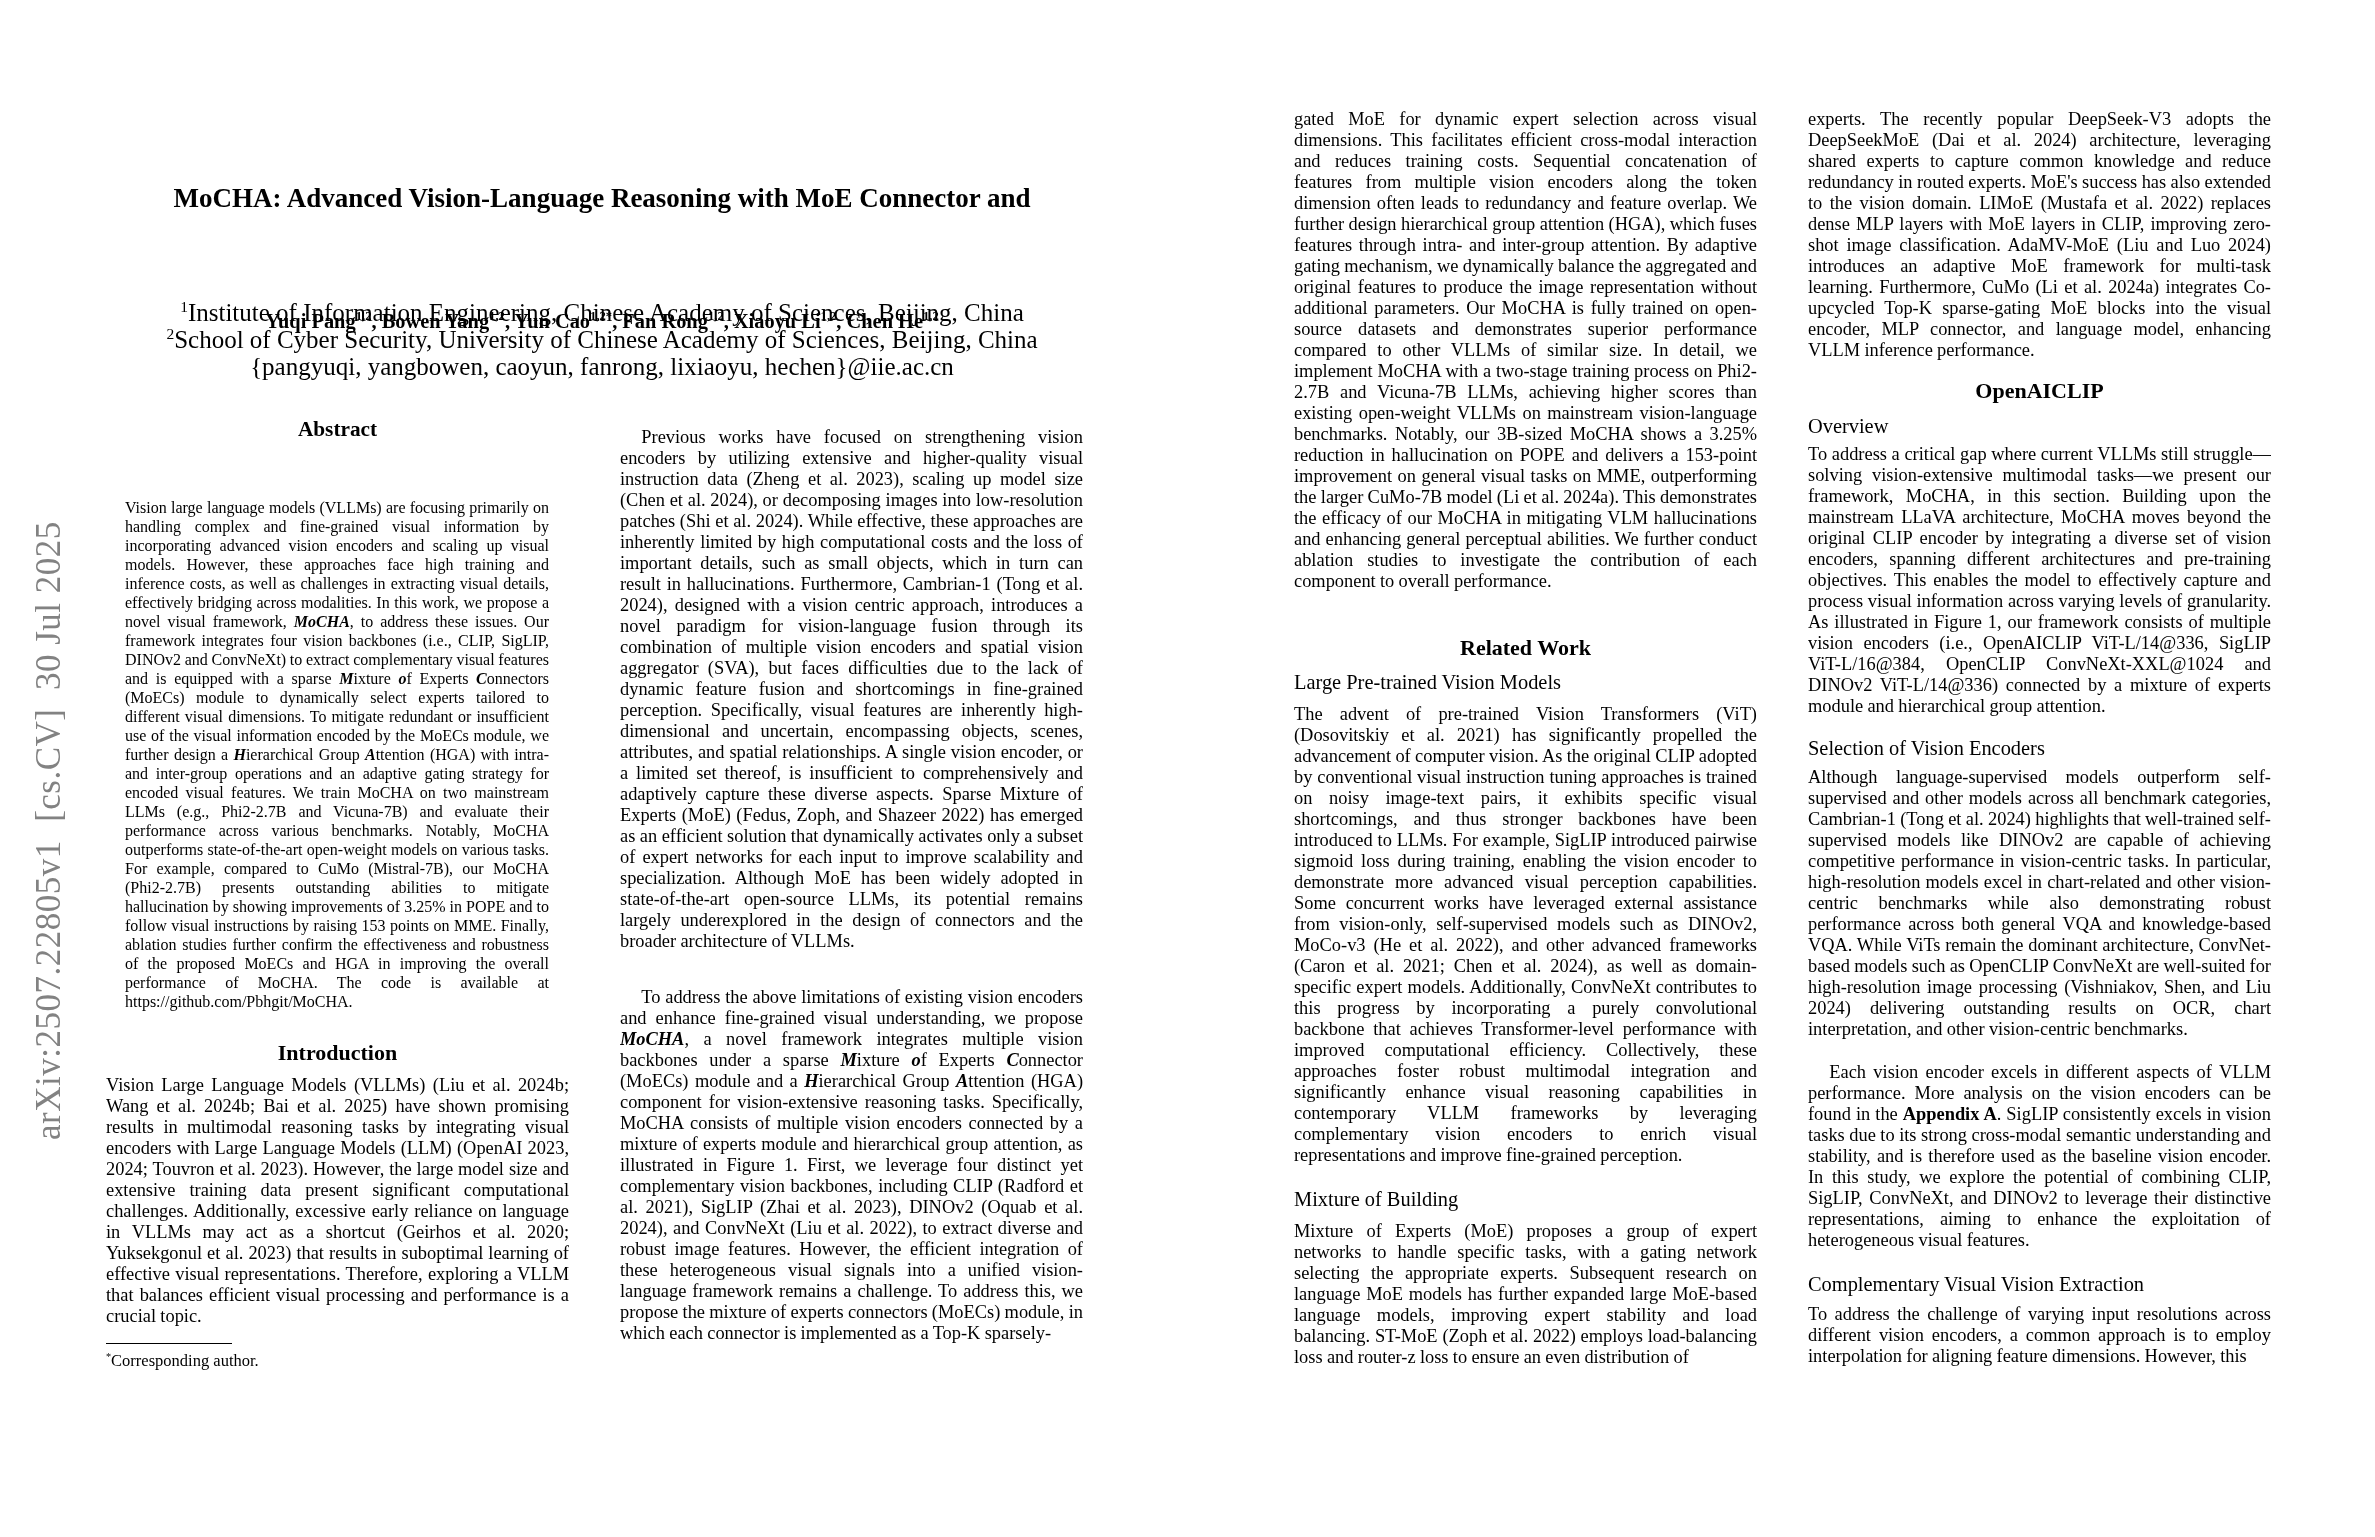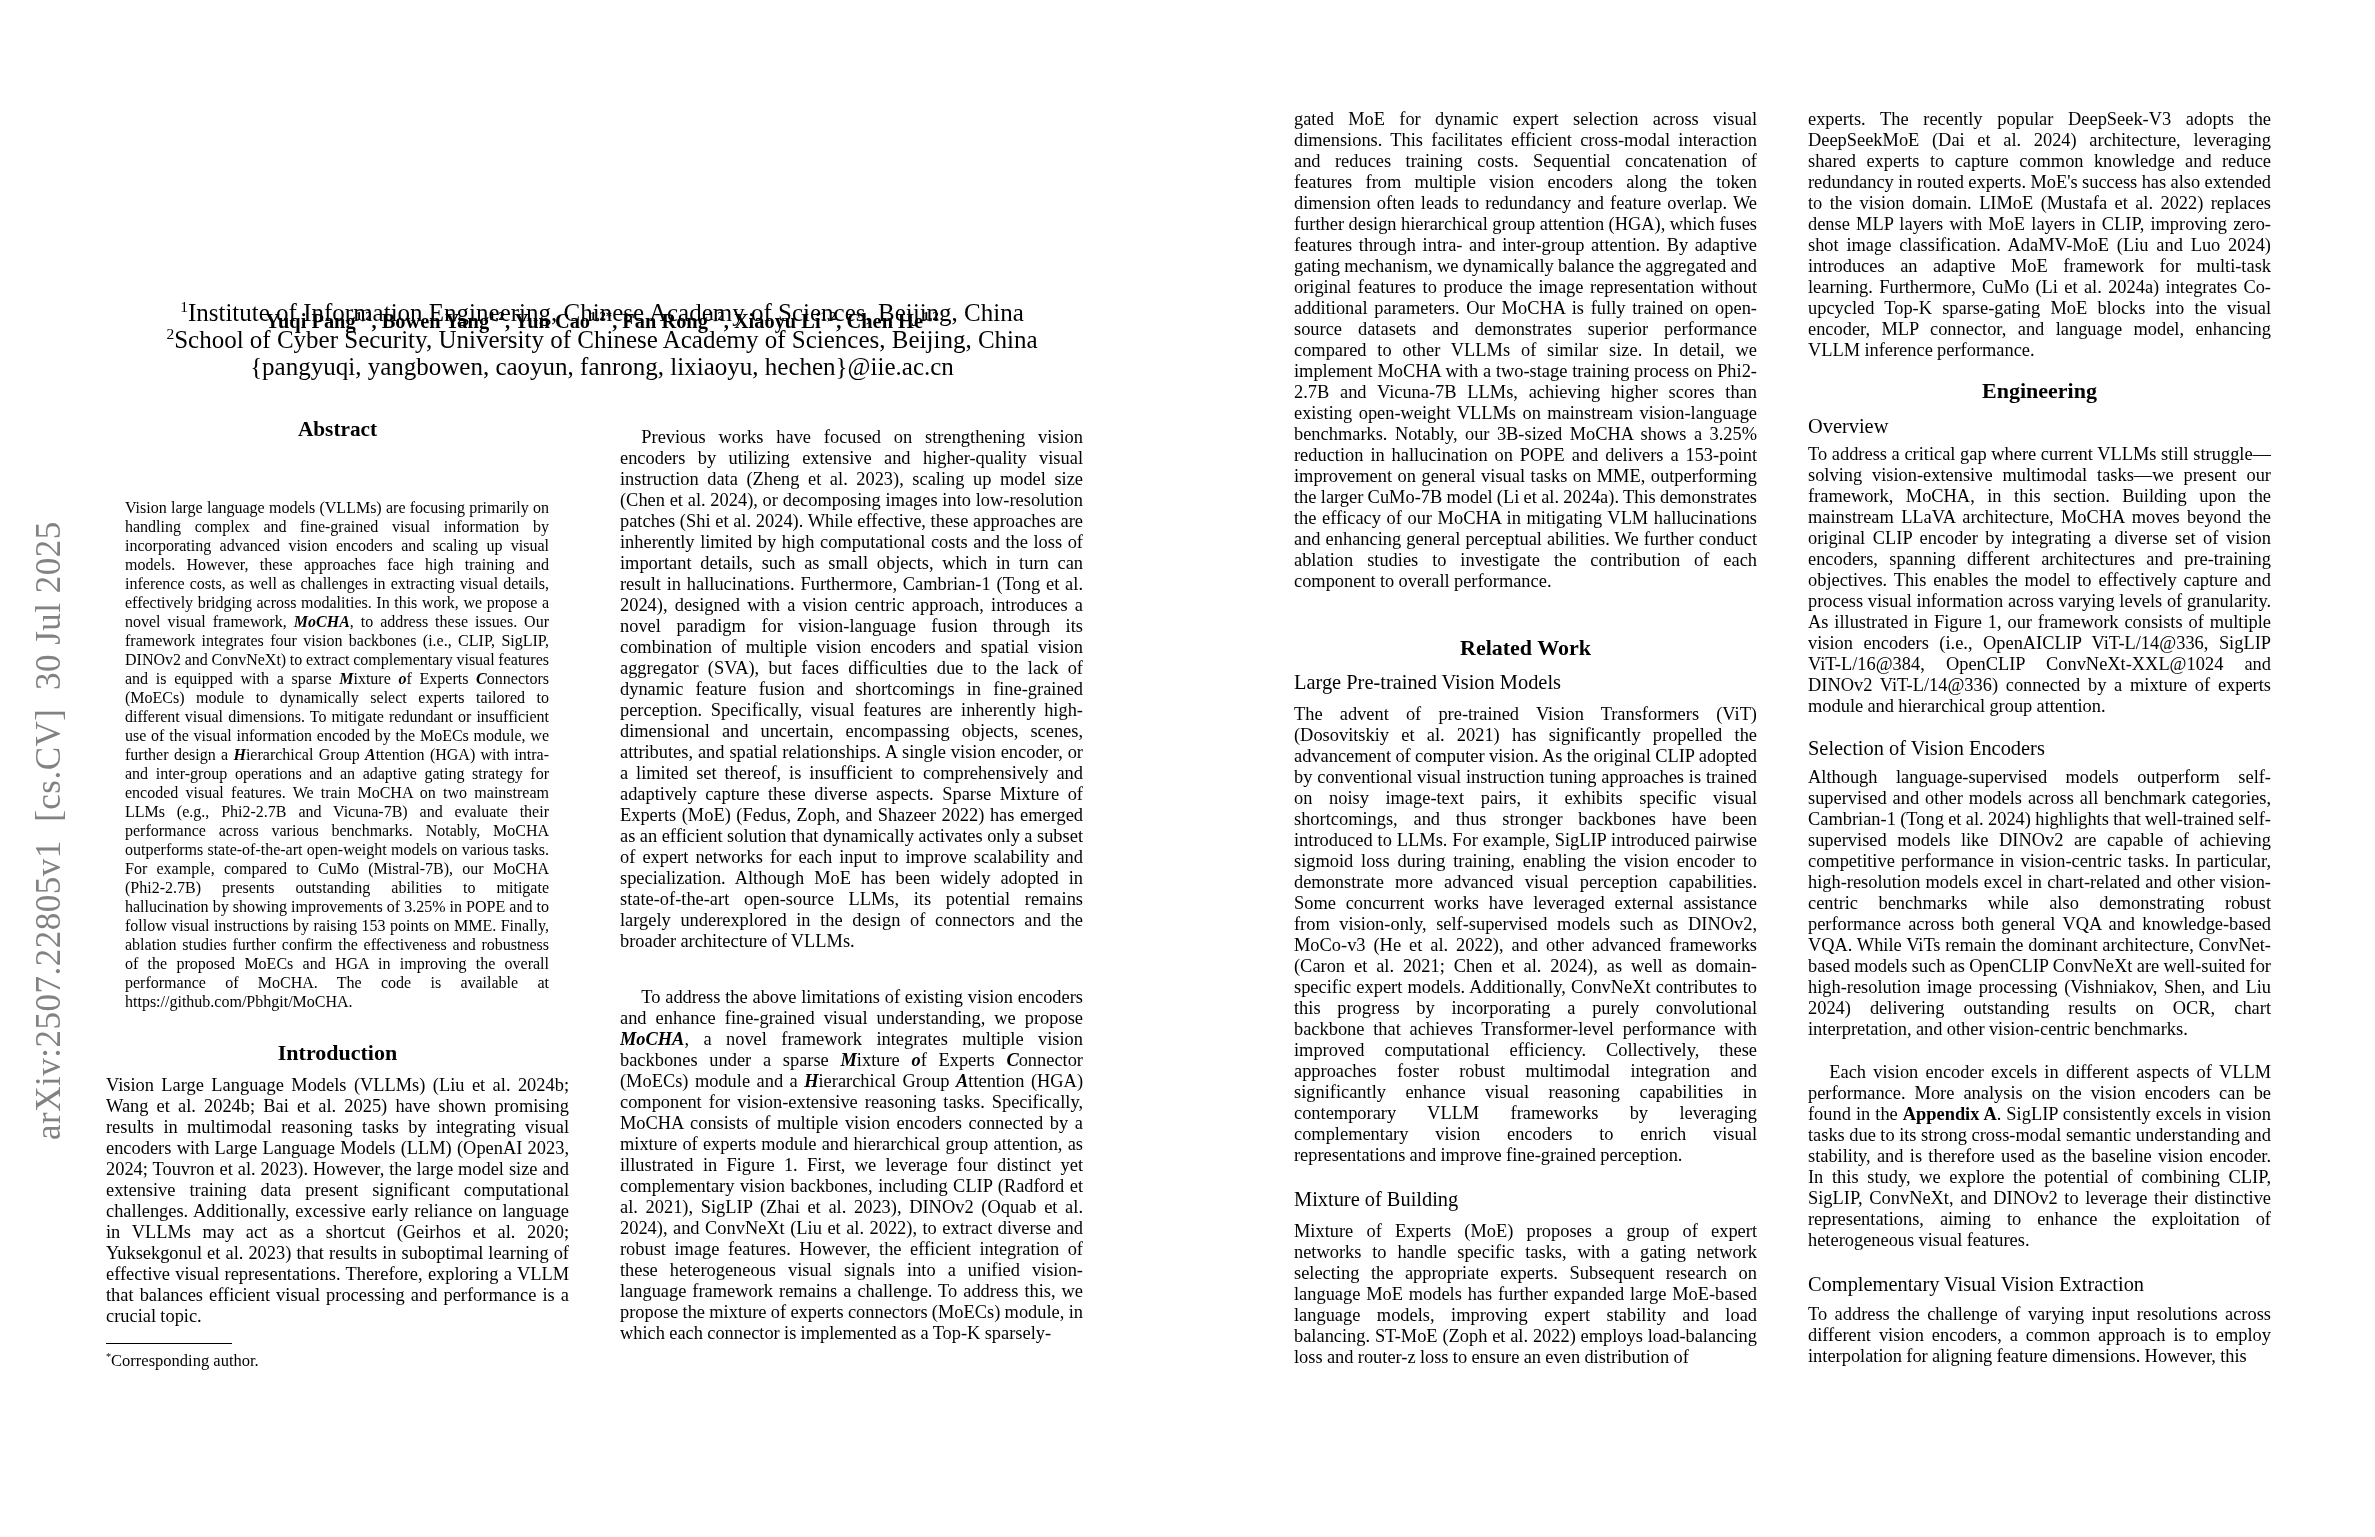--- a/index.html
+++ b/index.html
@@ -26,20 +26,21 @@
 </head>
 <body>
 
 <div class="page-wrap">
 
   <div class="abs stamp" style="left:29px;top:1140px;width:728px;">arXiv:2507.22805v1  [cs.CV]  30 Jul 2025</div>
 
   <div>
 
     <div class="abs paper-title" style="left:146px;top:179px;width:912px;">
+      <div>MoCHA: Advanced Vision-Language Reasoning with MoE Connector and</div>
     </div>
 
     <div class="abs authors-line" style="left:107px;top:268px;width:990px;margin-top:42px;">Yuqi Pang<span class="sup">1,2</span>, Bowen Yang<span class="sup">1,2</span>, Yun Cao<span class="sup">1,2*</span>, Fan Rong<span class="sup">1,2</span>, Xiaoyu Li<span class="sup">1,2</span>, Chen He<span class="sup">1,2</span></div>
 
     <div class="abs affil-line" style="left:107px;top:299px;width:990px;"><span class="sup">1</span>Institute of Information Engineering, Chinese Academy of Sciences, Beijing, China</div>
     <div class="abs affil-line" style="left:107px;top:326px;width:990px;"><span class="sup">2</span>School of Cyber Security, University of Chinese Academy of Sciences, Beijing, China</div>
     <div class="abs affil-line" style="left:107px;top:353px;width:990px;">{pangyuqi, yangbowen, caoyun, fanrong, lixiaoyu, hechen}@iie.ac.cn</div>
 
     <div class="abs sec-heading" style="left:106px;top:417px;width:463px;font-size:21.3px;">Abstract</div>
 
@@ -68,21 +69,21 @@
     <div class="abs sub-heading" style="left:1294px;top:671px;width:463px;">Large Pre-trained Vision Models</div>
 
     <div class="abs jp body-text" style="left:1294px;top:704px;width:463px;height:477px;">The advent of pre-trained Vision Transformers (ViT) (Dosovitskiy et al. 2021) has significantly propelled the advancement of computer vision. As the original CLIP adopted by conventional visual instruction tuning approaches is trained on noisy image-text pairs, it exhibits specific visual shortcomings, and thus stronger backbones have been introduced to LLMs. For example, SigLIP introduced pairwise sigmoid loss during training, enabling the vision encoder to demonstrate more advanced visual perception capabilities. Some concurrent works have leveraged external assistance from vision-only, self-supervised models such as DINOv2, MoCo-v3 (He et al. 2022), and other advanced frameworks (Caron et al. 2021; Chen et al. 2024), as well as domain-specific expert models. Additionally, ConvNeXt contributes to this progress by incorporating a purely convolutional backbone that achieves Transformer-level performance with improved computational efficiency. Collectively, these approaches foster robust multimodal integration and significantly enhance visual reasoning capabilities in contemporary VLLM frameworks by leveraging complementary vision encoders to enrich visual representations and improve fine-grained perception.</div>
 
     <div class="abs sub-heading" style="left:1294px;top:1188px;width:463px;">Mixture of Building</div>
 
     <div class="abs jp body-text" style="left:1294px;top:1221px;width:463px;height:184px;">Mixture of Experts (MoE) proposes a group of expert networks to handle specific tasks, with a gating network selecting the appropriate experts. Subsequent research on language MoE models has further expanded large MoE-based language models, improving expert stability and load balancing. ST-MoE (Zoph et al. 2022) employs load-balancing loss and router-z loss to ensure an even distribution of</div>
 
     <div class="abs jp body-text" style="left:1808px;top:109px;width:463px;height:270px;">experts. The recently popular DeepSeek-V3 adopts the DeepSeekMoE (Dai et al. 2024) architecture, leveraging shared experts to capture common knowledge and reduce redundancy in routed experts. MoE's success has also extended to the vision domain. LIMoE (Mustafa et al. 2022) replaces dense MLP layers with MoE layers in CLIP, improving zero-shot image classification. AdaMV-MoE (Liu and Luo 2024) introduces an adaptive MoE framework for multi-task learning. Furthermore, CuMo (Li et al. 2024a) integrates Co-upcycled Top-K sparse-gating MoE blocks into the visual encoder, MLP connector, and language model, enhancing VLLM inference performance.</div>
 
-    <div class="abs sec-heading" style="left:1808px;top:378px;width:463px;">Engineering</div>
+    <div class="abs sec-heading" style="left:1808px;top:378px;width:463px;">OpenAICLIP</div>
 
     <div class="abs sub-heading" style="left:1808px;top:415px;width:463px;">Overview</div>
 
     <div class="abs jp body-text" style="left:1808px;top:444px;width:463px;height:289px;">To address a critical gap where current VLLMs still struggle—solving vision-extensive multimodal tasks—we present our framework, MoCHA, in this section. Building upon the mainstream LLaVA architecture, MoCHA moves beyond the original CLIP encoder by integrating a diverse set of vision encoders, spanning different architectures and pre-training objectives. This enables the model to effectively capture and process visual information across varying levels of granularity. As illustrated in Figure 1, our framework consists of multiple vision encoders (i.e., OpenAICLIP ViT-L/14@336, SigLIP ViT-L/16@384, OpenCLIP ConvNeXt-XXL@1024 and DINOv2 ViT-L/14@336) connected by a mixture of experts module and hierarchical group attention.</div>
 
     <div class="abs sub-heading" style="left:1808px;top:737px;width:463px;">Selection of Vision Encoders</div>
 
     <div class="abs jp body-text" style="left:1808px;top:767px;width:463px;height:293px;">Although language-supervised models outperform self-supervised and other models across all benchmark categories, Cambrian-1 (Tong et al. 2024) highlights that well-trained self-supervised models like DINOv2 are capable of achieving competitive performance in vision-centric tasks. In particular, high-resolution models excel in chart-related and other vision-centric benchmarks while also demonstrating robust performance across both general VQA and knowledge-based VQA. While ViTs remain the dominant architecture, ConvNet-based models such as OpenCLIP ConvNeXt are well-suited for high-resolution image processing (Vishniakov, Shen, and Liu 2024) delivering outstanding results on OCR, chart interpretation, and other vision-centric benchmarks.</div>
 
     <div class="abs jp body-text indent" style="left:1808px;top:1062px;width:463px;height:208px;">Each vision encoder excels in different aspects of VLLM performance. More analysis on the vision encoders can be found in the <span class="b">Appendix A</span>. SigLIP consistently excels in vision tasks due to its strong cross-modal semantic understanding and stability, and is therefore used as the baseline vision encoder. In this study, we explore the potential of combining CLIP, SigLIP, ConvNeXt, and DINOv2 to leverage their distinctive representations, aiming to enhance the exploitation of heterogeneous visual features.</div>

